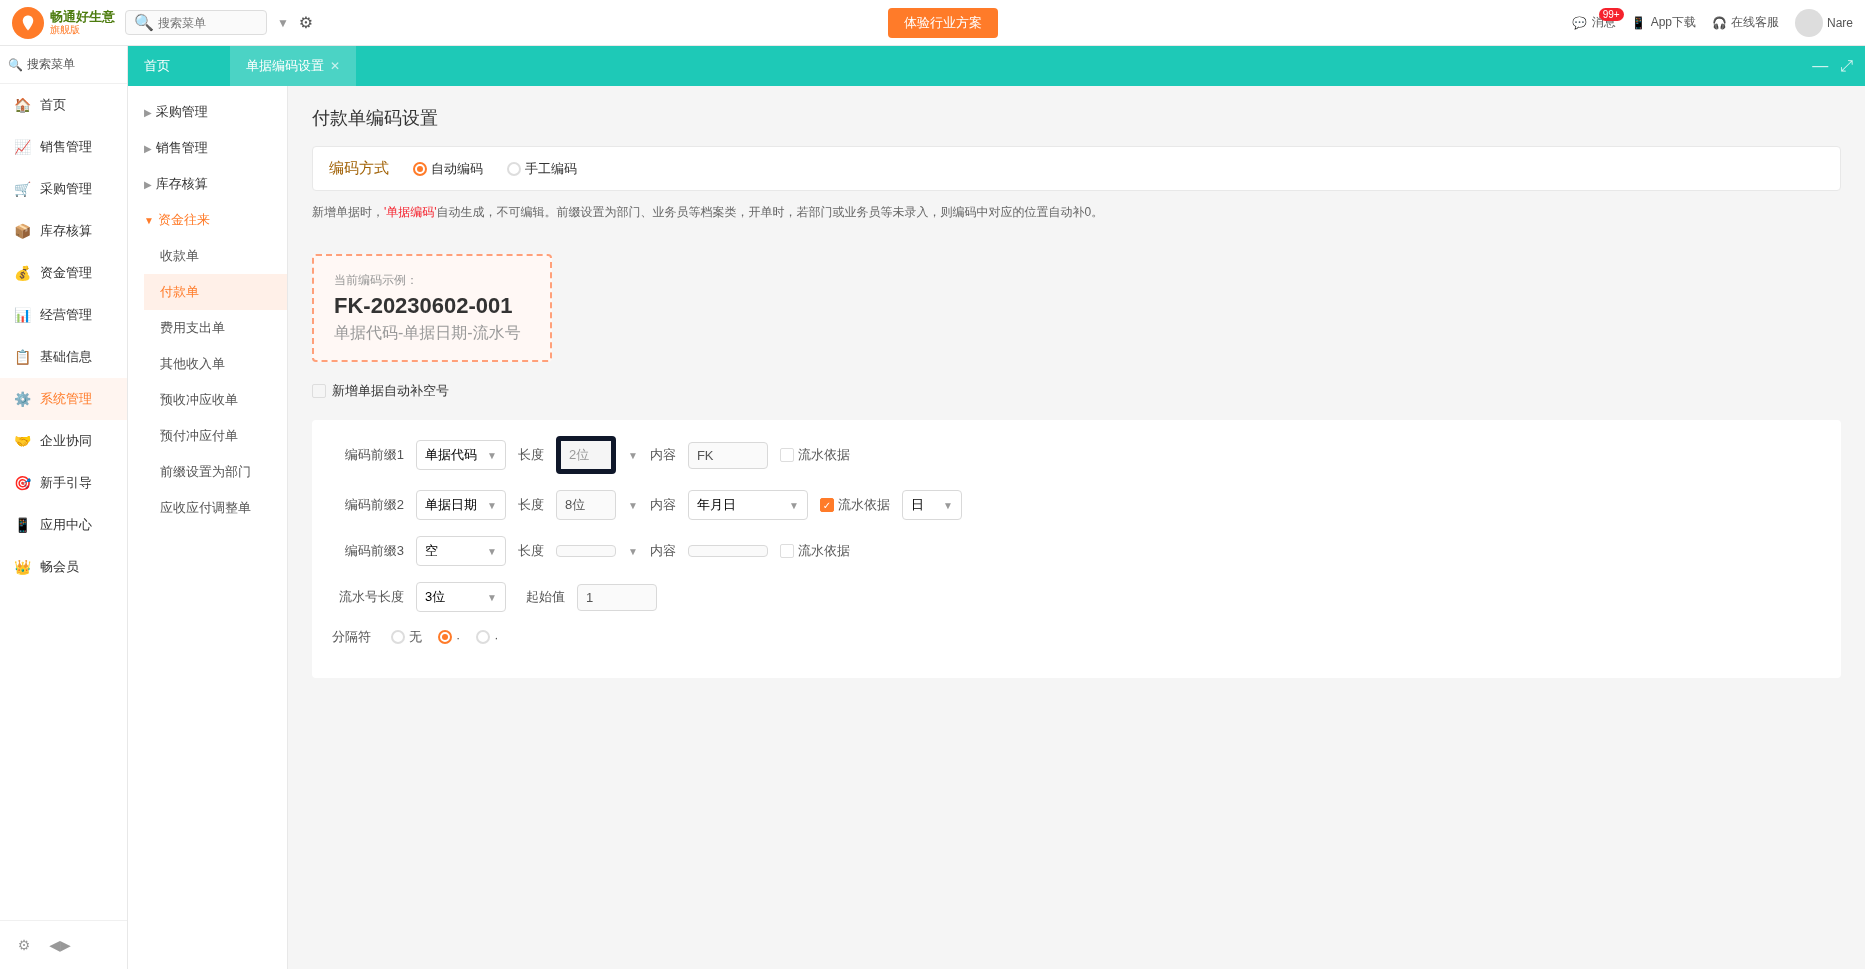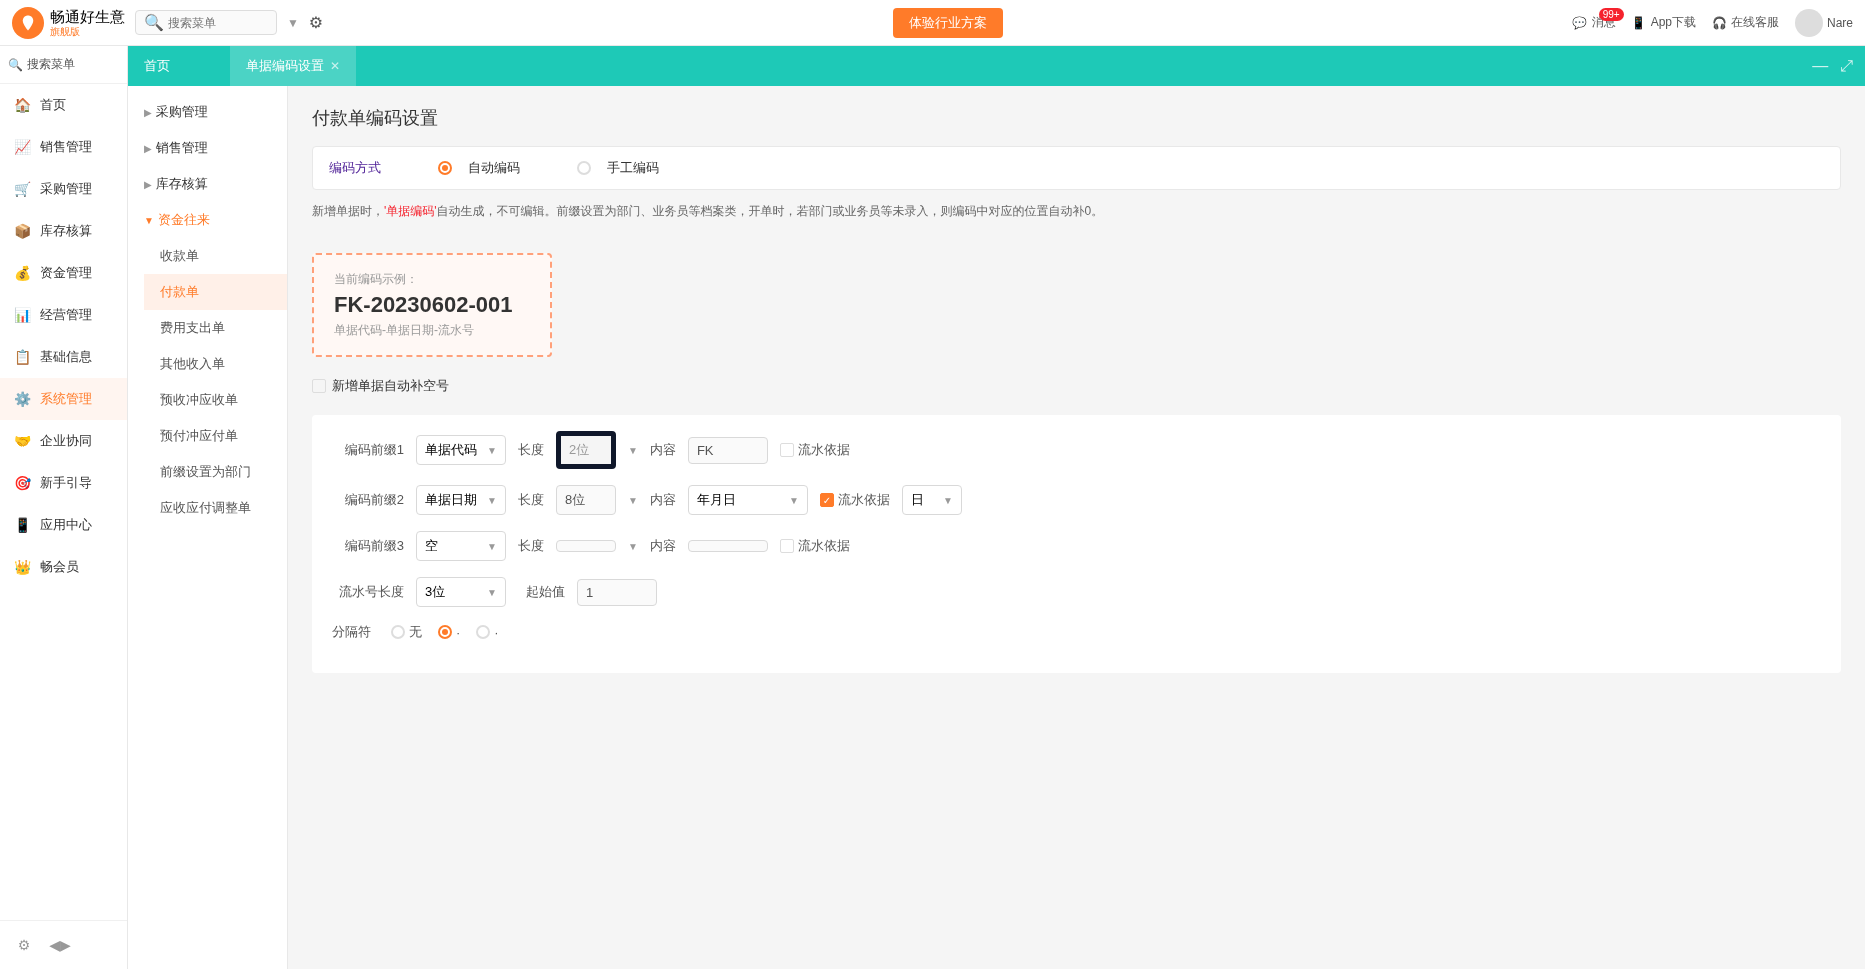--- a/index.html
+++ b/index.html
@@ -14,21 +14,21 @@
       align-items: center;
       padding: 0 12px;
       justify-content: space-between;
       flex-shrink: 0;
     }
     .topbar-left { display: flex; align-items: center; gap: 10px; }
     .logo-area { display: flex; align-items: center; gap: 6px; }
     .logo-icon { width: 32px; height: 32px; background: #ff7b29; border-radius: 50%; display: flex; align-items: center; justify-content: center; }
     .logo-icon svg { width: 18px; height: 18px; fill: white; }
     .logo-text { display: flex; flex-direction: column; line-height: 1.2; }
-    .logo-text-main { font-size: 15px; color: #000000; font-weight: normal; }
+    .logo-text-main { font-size: 13px; color: #4d7c0f; font-weight: bold; }
     .logo-text-sub { font-size: 10px; color: #ff7b29; }
     .search-box { display: flex; align-items: center; border: 1px solid #ddd; border-radius: 4px; padding: 2px 8px; gap: 4px; background: #fafafa; }
     .search-box input { border: none; background: transparent; outline: none; font-size: 12px; width: 100px; color: #999; }
     .topbar-center { display: flex; align-items: center; gap: 8px; }
     .btn-experience { background: #ff7b29; color: white; border: none; padding: 6px 16px; border-radius: 4px; font-size: 13px; cursor: pointer; }
     .topbar-right { display: flex; align-items: center; gap: 16px; }
     .topbar-right-item { display: flex; align-items: center; gap: 4px; font-size: 12px; color: #555; cursor: pointer; position: relative; }
     .badge { background: #f5222d; color: white; font-size: 10px; padding: 1px 4px; border-radius: 8px; position: absolute; top: -6px; right: -8px; }
     .user-avatar { width: 28px; height: 28px; background: #ddd; border-radius: 50%; }
     .username { font-size: 12px; color: #555; }
@@ -77,34 +77,34 @@
     .sec-menu-item { padding: 9px 16px; font-size: 13px; color: #555; cursor: pointer; display: flex; align-items: center; gap: 4px; }
     .sec-menu-item.active { background: #fff0e8; color: #ff7b29; font-weight: 500; }
     .sec-menu-group { padding: 9px 16px; font-size: 13px; color: #333; cursor: pointer; display: flex; align-items: center; gap: 4px; }
     .chevron { font-size: 10px; color: #999; }
     .sec-sub-menu { padding-left: 16px; }
 
     
     .main-content { flex: 1; overflow-y: auto; padding: 20px 24px; background: #f5f5f5; }
     .page-title { font-size: 18px; color: #333; font-weight: 500; margin-bottom: 16px; }
     .encoding-mode { background: #fff; border: 1px solid #e8e8e8; border-radius: 4px; padding: 12px 16px; display: flex; align-items: center; gap: 24px; margin-bottom: 12px; }
-    .radio-group { display: flex; align-items: center; gap: 16px; font-size: 13px; color: #333; margin-left: 33px; }
+    .radio-group { display: flex; align-items: center; gap: 4px; font-size: 13px; color: #333; }
     .radio-custom { width: 14px; height: 14px; border-radius: 50%; border: 2px solid #ddd; display: inline-block; position: relative; }
     .radio-custom.checked { border-color: #ff7b29; }
     .radio-custom.checked::after { content: ''; width: 6px; height: 6px; background: #ff7b29; border-radius: 50%; position: absolute; top: 50%; left: 50%; transform: translate(-50%, -50%); }
 
     
     .info-text { font-size: 12px; color: #666; margin-bottom: 32px; line-height: 1.6; }
     .info-text span { color: #f5222d; }
 
     
     .code-preview-box { border: 2px dashed #ffa07a; border-radius: 4px; background: #fff8f5; padding: 16px 20px; display: inline-block; margin-bottom: 20px; min-width: 240px; }
     .code-preview-label { font-size: 12px; color: #999; margin-bottom: 4px; }
     .code-preview-value { font-size: 22px; font-weight: bold; color: #333; }
-    .code-preview-desc { font-size: 12px; color: #999; margin-top: 4px; }
+    .code-preview-desc { font-size: 16px; color: #999; margin-top: 4px; }
 
     
     .auto-fill-row { display: flex; align-items: center; gap: 6px; margin-bottom: 20px; font-size: 13px; color: #333; }
     .checkbox-custom { width: 14px; height: 14px; border: 1px solid #ddd; border-radius: 2px; display: inline-block; }
 
     
     .form-row { display: flex; align-items: center; gap: 12px; margin-bottom: 16px; }
     .form-label { font-size: 13px; color: #555; width: 72px; text-align: right; }
     .form-select { border: 1px solid #d9d9d9; border-radius: 4px; padding: 5px 8px; font-size: 13px; display: flex; align-items: center; gap: 6px; cursor: pointer; background: #fff; min-width: 90px; justify-content: space-between; }
     .form-select.wide { min-width: 120px; }
@@ -299,21 +299,21 @@
             <span>应收应付调整单</span>
           </div>
         </div>
       </div>
 
       <div class="main-content">
         <div class="page-title">付款单编码设置</div>
 
         
         <div class="encoding-mode">
-          <span style="font-size:13px;color:#4c1d95;">编码方式</span>
+          <span style="font-size:15px;color:#a16207;">编码方式</span>
           <label class="radio-group">
             <span class="radio-custom checked"></span>
             <span>自动编码</span>
           </label>
           <label class="radio-group">
             <span class="radio-custom"></span>
             <span>手工编码</span>
           </label>
         </div>
 

